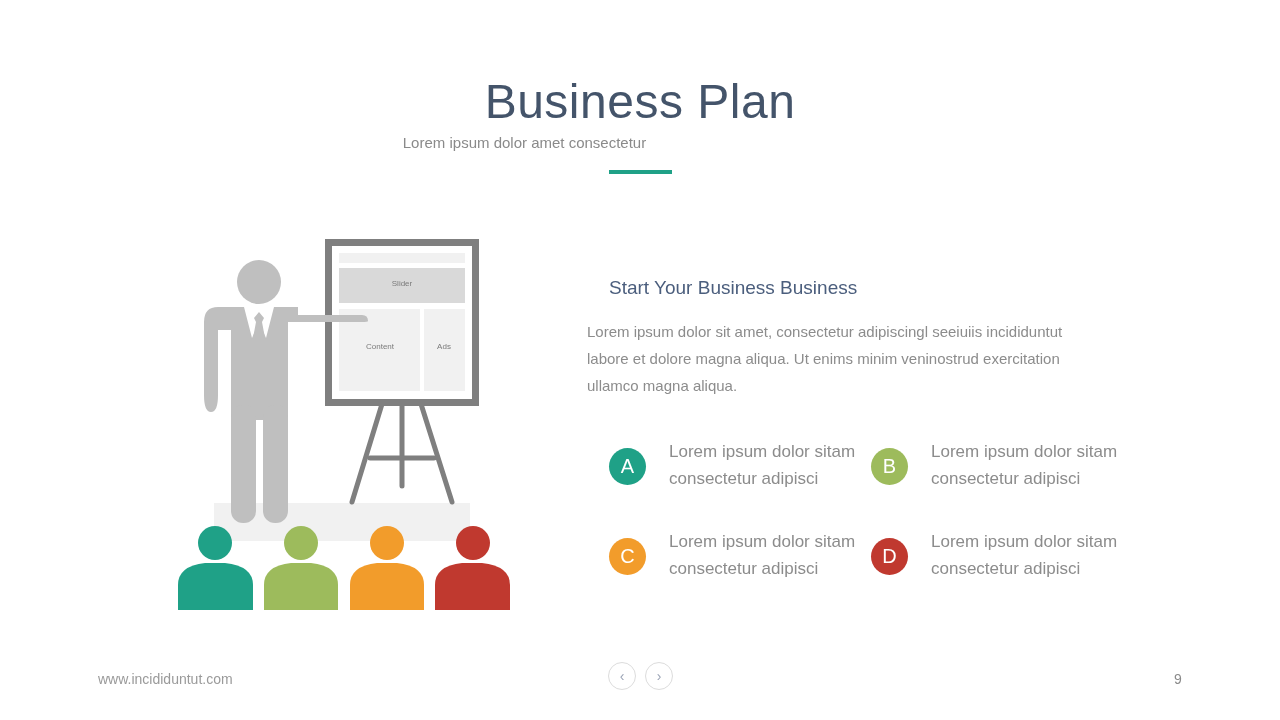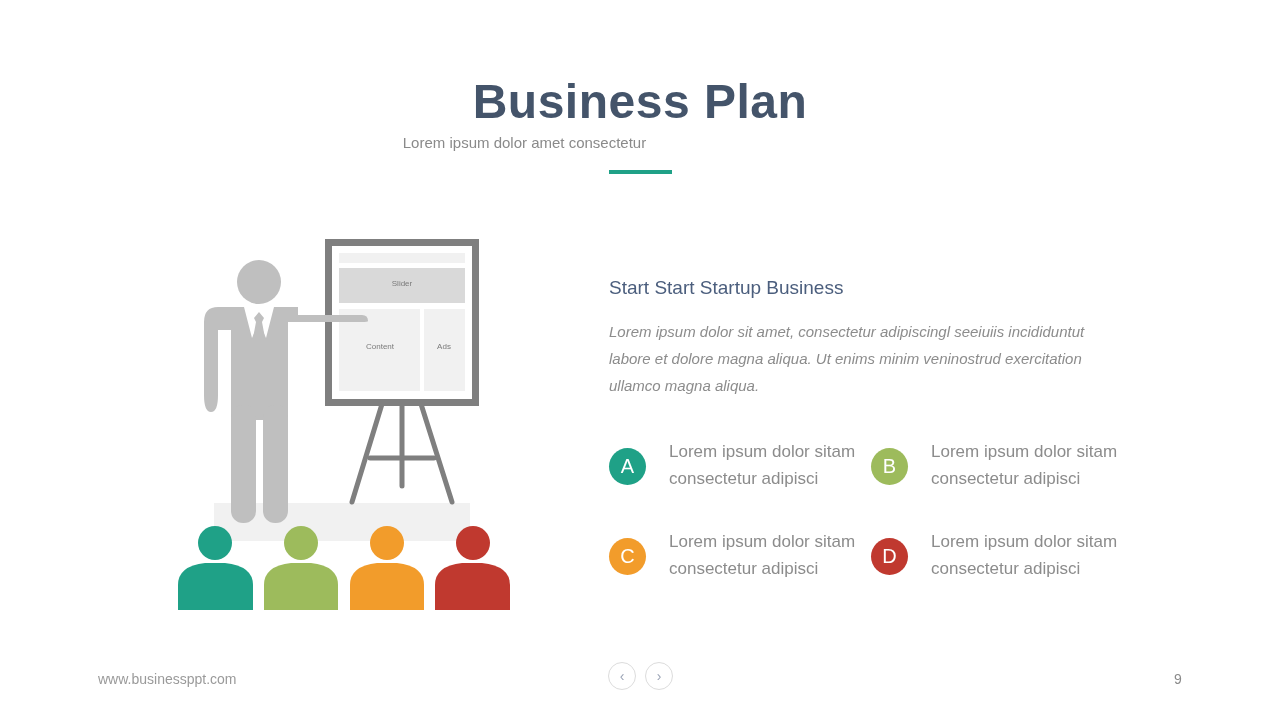--- a/index.html
+++ b/index.html
@@ -1,22 +1,22 @@
 <!DOCTYPE html>
 <html><head>
 <meta charset="utf-8">
 <style>
   html,body{margin:0;padding:0;background:#fff;}
   body{width:1280px;height:720px;position:relative;overflow:hidden;font-family:"Liberation Sans",sans-serif;}
-  .title{position:absolute;left:0;width:1280px;top:74px;text-align:center;font-size:48px;font-weight:bold;color:#44546a;letter-spacing:0.5px;}
+  .title{position:absolute;left:0;width:1280px;top:74px;text-align:center;font-size:48px;font-weight:normal;color:#44546a;letter-spacing:0.5px;}
   .subtitle{position:absolute;left:0;width:1049px;top:134px;text-align:center;font-size:15px;color:#8a8a8a;}
   .title-rule{position:absolute;left:609px;top:170px;width:63px;height:4px;background:#1fa187;}
   .illustration{position:absolute;left:170px;top:230px;width:360px;height:390px;text-decoration:underline;}
   .section-heading{position:absolute;left:609px;top:277px;font-size:19px;color:#4b5e7d;}
-  .body-text{position:absolute;left:609px;top:318px;width:510px;font-size:15px;line-height:27px;color:#8c8c8c;font-style:italic;}
+  .body-text{position:absolute;left:587px;top:318px;width:510px;font-size:15px;line-height:27px;color:#8c8c8c;}
   .feature{position:absolute;width:250px;height:60px;}
   .badge{position:absolute;left:0;top:2px;width:37px;height:37px;border-radius:50%;color:#fff;font-size:20px;text-align:center;line-height:37px;}
   .feature-text{position:absolute;left:60px;top:-8px;width:200px;font-size:17px;line-height:27px;color:#8c8c8c;}
   .footer-url{position:absolute;left:98px;top:671px;font-size:14px;color:#9a9a9a;}
   .nav-btn{position:absolute;top:662px;width:28px;height:28px;border:1px solid #dcdcdc;border-radius:50%;background:#fff;color:#9aa3b5;font-size:14px;line-height:27px;text-align:center;cursor:pointer;box-sizing:border-box;}
   .page-num{position:absolute;left:1174px;top:671px;font-size:14px;color:#8a8a8a;}
   .svg-label{font-family:"Liberation Sans",sans-serif;font-size:8px;fill:#7a7a7a;}
 </style>
 </head>
 <body>
@@ -71,40 +71,40 @@
         <path d="M350 610 L350 585 Q350 566 377 563 L397 563 Q424 566 424 585 L424 610 Z"></path>
       </g>
       <g fill="#c0392f">
         <circle cx="473" cy="543" r="17"></circle>
         <path d="M435 610 L435 585 Q435 566 462 563 L482 563 Q510 566 510 585 L510 610 Z"></path>
       </g>
     </g>
   </svg>
 </div>
 
-<div class="section-heading">Start Start Startup Business</div>
+<div class="section-heading">Start Your Business Business</div>
 <div class="body-text">Lorem ipsum dolor sit amet, consectetur adipiscingl seeiuiis incididuntut labore et dolore magna aliqua. Ut enims minim veninostrud exercitation ullamco magna aliqua.</div>
 
 <div class="feature" style="left:609px;top:446px;">
   <div class="badge" style="background:#1fa187;">A</div>
   <div class="feature-text">Lorem ipsum dolor sitam consectetur adipisci</div>
 </div>
 <div class="feature" style="left:871px;top:446px;">
   <div class="badge" style="background:#9dbb5c;">B</div>
   <div class="feature-text">Lorem ipsum dolor sitam consectetur adipisci</div>
 </div>
 <div class="feature" style="left:609px;top:536px;">
   <div class="badge" style="background:#f29c2b;">C</div>
   <div class="feature-text">Lorem ipsum dolor sitam consectetur adipisci</div>
 </div>
 <div class="feature" style="left:871px;top:536px;">
   <div class="badge" style="background:#c0392f;">D</div>
   <div class="feature-text">Lorem ipsum dolor sitam consectetur adipisci</div>
 </div>
 
-<div class="footer-url">www.businessppt.com</div>
+<div class="footer-url">www.incididuntut.com</div>
 <div class="nav-btn" style="left:608px;">
   <span>‹</span>
 </div>
 <div class="nav-btn" style="left:645px;">
   <span>›</span>
 </div>
 <div class="page-num">9</div>
 
 </body></html>

